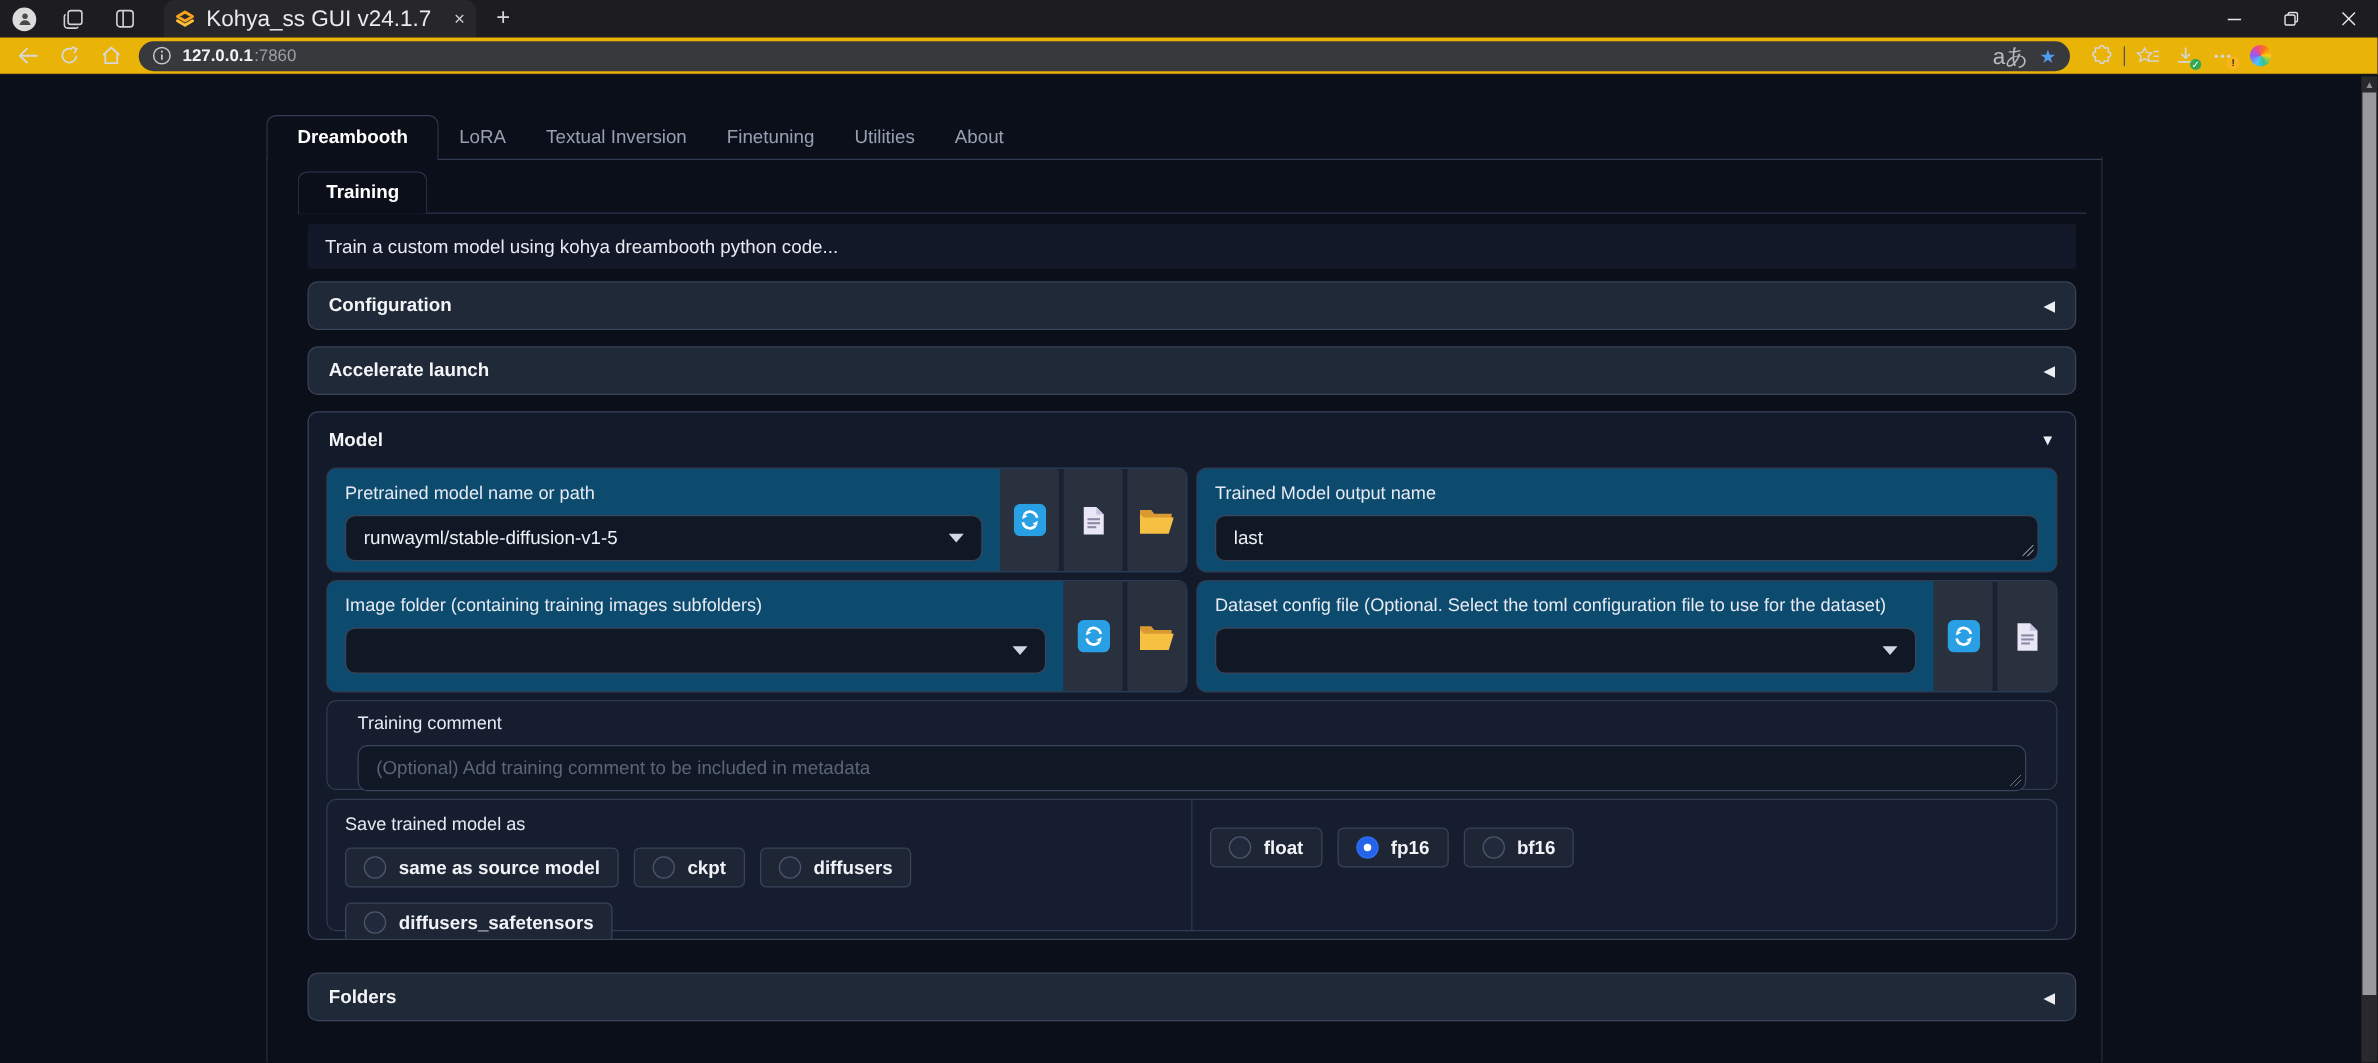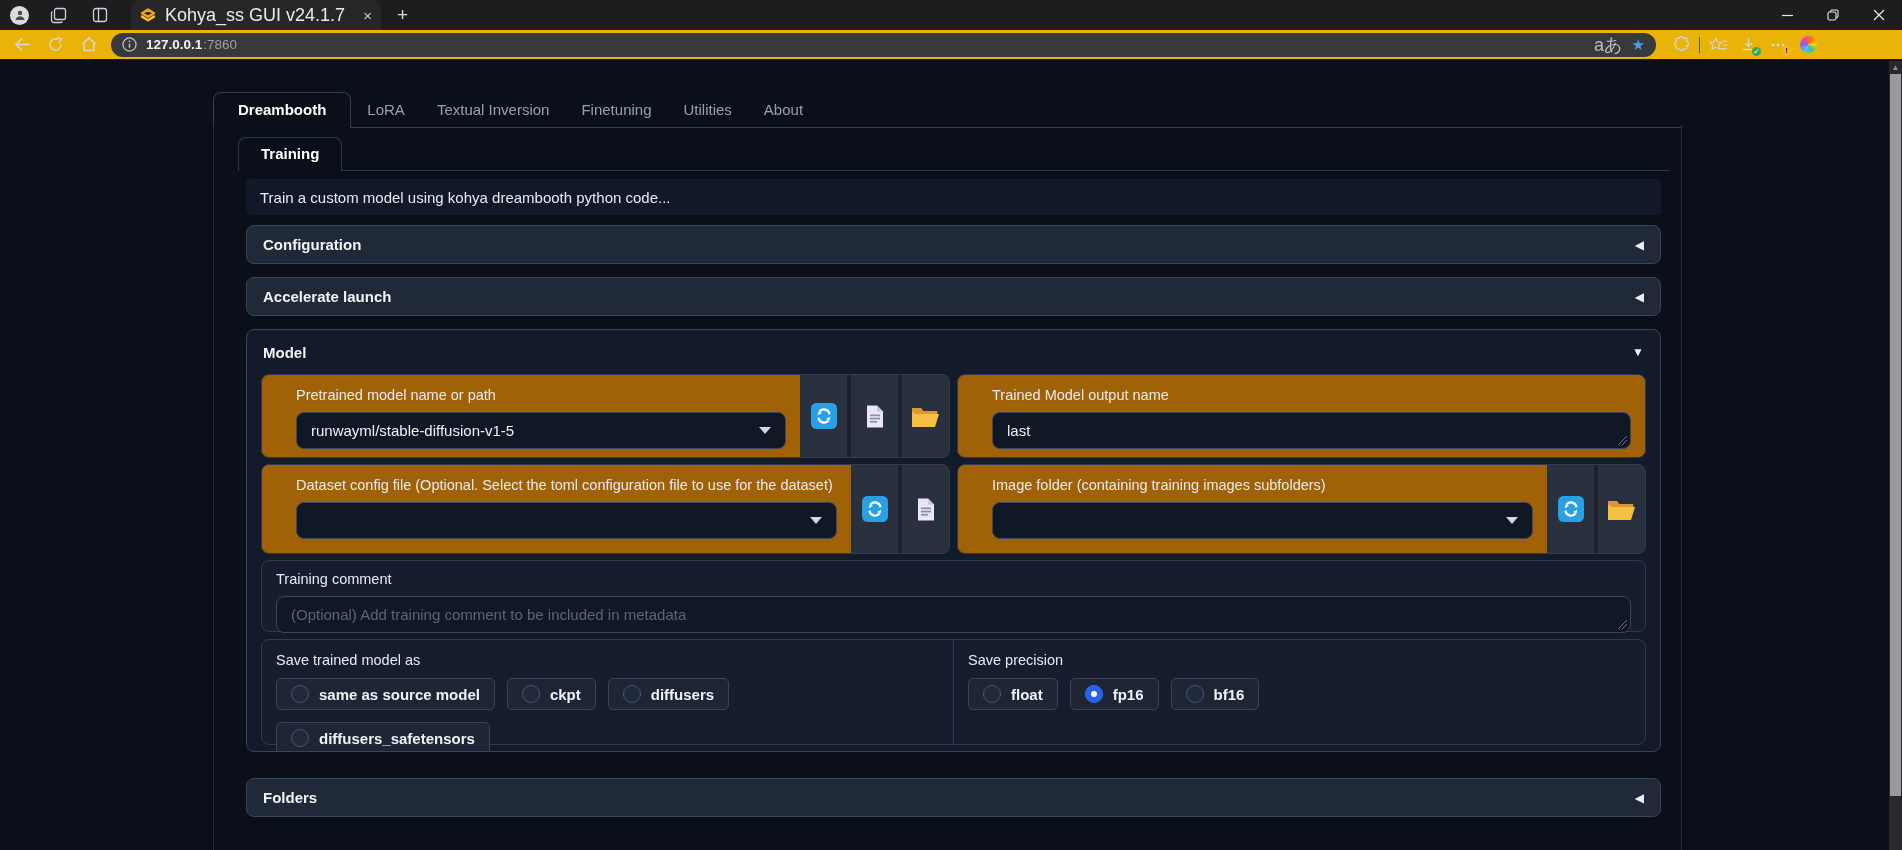--- a/index.html
+++ b/index.html
@@ -65,38 +65,38 @@
                display:flex; align-items:center; justify-content:space-between; padding:0 16px; }
   .acc-title { font-size:15px; font-weight:700; color:#f3f4f6; }
   .acc-arrow { color:#eceef2; font-size:12px; }
   .mt10 { margin-top:10px; } .mt13 { margin-top:13px; } .mt26 { margin-top:26px; }
 
   .model-acc { margin-top:13px; background:#131b2b; border:1px solid #3a4458; border-radius:8px; overflow:hidden; }
   .model-head { height:44px; display:flex; align-items:center; justify-content:space-between; padding:0 16px; }
   .model-body { padding:0 14px 6px; display:flex; flex-direction:column; }
 
   .row { display:flex; gap:7px; }
-  .io-box { background:#a16207; border:1px solid #303b52; border-radius:8px; overflow:hidden; flex:1; display:flex;padding-left:20px; }
+  .io-box { background:#0c4a6e; border:1px solid #303b52; border-radius:8px; overflow:hidden; flex:1; display:flex; }
   .field { flex:1; padding:12px 14px; min-width:0; }
   .f-label { font-size:14.5px; color:#e7eaf2; font-weight:500; margin-bottom:9px; white-space:nowrap; overflow:hidden; }
   .dropdown { height:37px; background:#101725; border:1px solid #3b465c; border-radius:8px;
               display:flex; align-items:center; padding:0 14px; }
   .dd-value { flex:1; font-size:15px; color:#eef1f7; }
   .caret { width:0; height:0; border-left:6px solid transparent; border-right:6px solid transparent; border-top:7px solid #cfd6e4; }
   .textbox { height:37px; background:#101725; border:1px solid #3b465c; border-radius:8px;
              display:flex; align-items:center; padding:0 14px; font-size:15px; color:#eef1f7; position:relative; }
   .placeholder { color:#5c6577; }
   .resize-corner { position:absolute; right:3px; bottom:3px; width:9px; height:9px;
       background:linear-gradient(135deg, transparent 0 45%, #6b7482 45% 52%, transparent 52% 68%, #6b7482 68% 75%, transparent 75%); }
 
   .strips { display:flex; gap:4px; background:#1a2030; }
   .strip { width:47px; display:flex; align-items:center; justify-content:center; background:#2a313e; }
 
   .h84 { height:84px; } .h90 { height:90px; } .gap6 { margin-top:6px; }
-  .row3-box { margin-top:6px; height:72px; background:#151d2e; border:1px solid #303b52; border-radius:8px; padding:10px 14px; }
+  .row3-box { margin-top:6px; height:72px; background:#151d2e; border:1px solid #303b52; border-radius:8px; padding:10px 24px; }
   .row4-box { margin-top:7px; height:106px; background:#151d2e; border:1px solid #303b52; border-radius:8px; display:flex; }
   .half { flex:1; padding:12px 14px; min-width:0; }
   .half.right { border-left:1px solid #2e3850; }
 
   .radio-row { display:flex; flex-wrap:wrap; gap:12px; margin-top:10px; }
   .flex-break { flex-basis:100%; height:1px; }
   .radio-item { display:flex; align-items:center; gap:10px; background:#1e2636; border:1px solid #394459;
                 border-radius:5px; padding:6px 14px; }
   .radio-circle { width:18px; height:18px; border-radius:50%; background:#202a3c; border:1px solid #4c5669; position:relative; }
   .radio-item.selected .radio-circle { background:#2563eb; border-color:#2f6df0; }
@@ -313,73 +313,73 @@
                   <span>last</span>
                   <span class="resize-corner"></span>
                 </div>
               </div>
             </div>
           </div>
 
           <div class="row h90 gap6">
             <div class="io-box">
               <div class="field">
-                <div class="f-label">Dataset config file (Optional. Select the toml configuration file to use for the dataset)</div>
+                <div class="f-label">Image folder (containing training images subfolders)</div>
                 <div class="dropdown">
                   <span class="dd-value"></span>
                   <span class="caret"></span>
                 </div>
               </div>
               <div class="strips">
                 <span class="strip">
                   <svg width="26" height="26" viewBox="0 0 24 24">
                       <rect width="24" height="24" rx="5" fill="#2aa0e4"></rect>
                       <path d="M6.8 13.6 a5.4 5.4 0 0 0 9.4 2.6" stroke="#fff" stroke-width="2" fill="none"></path>
                       <path d="M17.2 10.4 a5.4 5.4 0 0 0-9.4-2.6" stroke="#fff" stroke-width="2" fill="none"></path>
                       <path d="M17.8 12.6 l-0.7 3.6 -3.3-1.5 z" fill="#fff"></path>
                       <path d="M6.2 11.4 l0.7-3.6 3.3 1.5 z" fill="#fff"></path>
                     </svg>
                 </span>
                 <span class="strip">
+                  <svg width="29" height="23" viewBox="0 0 29 23">
+                      <path d="M1 3 h9 l2.3 3 h14 v4 H1 z" fill="#d99a32"></path>
+                      <path d="M4 9 h24 l-4 13 H1 V6 z" fill="#f6c043"></path>
+                    </svg>
+                </span>
+              </div>
+            </div>
+            <div class="io-box">
+              <div class="field">
+                <div class="f-label">Dataset config file (Optional. Select the toml configuration file to use for the dataset)</div>
+                <div class="dropdown">
+                  <span class="dd-value"></span>
+                  <span class="caret"></span>
+                </div>
+              </div>
+              <div class="strips">
+                <span class="strip">
+                  <svg width="26" height="26" viewBox="0 0 24 24">
+                      <rect width="24" height="24" rx="5" fill="#2aa0e4"></rect>
+                      <path d="M6.8 13.6 a5.4 5.4 0 0 0 9.4 2.6" stroke="#fff" stroke-width="2" fill="none"></path>
+                      <path d="M17.2 10.4 a5.4 5.4 0 0 0-9.4-2.6" stroke="#fff" stroke-width="2" fill="none"></path>
+                      <path d="M17.8 12.6 l-0.7 3.6 -3.3-1.5 z" fill="#fff"></path>
+                      <path d="M6.2 11.4 l0.7-3.6 3.3 1.5 z" fill="#fff"></path>
+                    </svg>
+                </span>
+                <span class="strip">
                   <svg width="20" height="25" viewBox="0 0 20 24">
                       <path d="M2 1 h10 l6 6 v16 H2 z" fill="#e9e7f6"></path>
                       <path d="M12 1 l6 6 h-6 z" fill="#c7c3e0"></path>
                       <rect x="5" y="10" width="10" height="1.7" fill="#8d8aa8"></rect>
                       <rect x="5" y="13.2" width="10" height="1.7" fill="#8d8aa8"></rect>
                       <rect x="5" y="16.4" width="7" height="1.7" fill="#8d8aa8"></rect>
                     </svg>
                 </span>
               </div>
             </div>
-            <div class="io-box">
-              <div class="field">
-                <div class="f-label">Image folder (containing training images subfolders)</div>
-                <div class="dropdown">
-                  <span class="dd-value"></span>
-                  <span class="caret"></span>
-                </div>
-              </div>
-              <div class="strips">
-                <span class="strip">
-                  <svg width="26" height="26" viewBox="0 0 24 24">
-                      <rect width="24" height="24" rx="5" fill="#2aa0e4"></rect>
-                      <path d="M6.8 13.6 a5.4 5.4 0 0 0 9.4 2.6" stroke="#fff" stroke-width="2" fill="none"></path>
-                      <path d="M17.2 10.4 a5.4 5.4 0 0 0-9.4-2.6" stroke="#fff" stroke-width="2" fill="none"></path>
-                      <path d="M17.8 12.6 l-0.7 3.6 -3.3-1.5 z" fill="#fff"></path>
-                      <path d="M6.2 11.4 l0.7-3.6 3.3 1.5 z" fill="#fff"></path>
-                    </svg>
-                </span>
-                <span class="strip">
-                  <svg width="29" height="23" viewBox="0 0 29 23">
-                      <path d="M1 3 h9 l2.3 3 h14 v4 H1 z" fill="#d99a32"></path>
-                      <path d="M4 9 h24 l-4 13 H1 V6 z" fill="#f6c043"></path>
-                    </svg>
-                </span>
-              </div>
-            </div>
           </div>
 
           <div class="row3-box">
             <div class="f-label">Training comment</div>
             <div class="textbox">
               <span class="placeholder">(Optional) Add training comment to be included in metadata</span>
               <span class="resize-corner"></span>
             </div>
           </div>
 
@@ -401,21 +401,20 @@
                 </span>
                 <span class="radio-item">
                   <span class="radio-circle"></span>
                   <span class="radio-label">diffusers_safetensors</span>
                 </span>
                 <span class="flex-break"></span>
 
               </div>
             </div>
             <div class="half right">
-              <div class="f-label">Save precision</div>
               <div class="radio-row">
                 <span class="radio-item">
                   <span class="radio-circle"></span>
                   <span class="radio-label">float</span>
                 </span>
                 <span class="radio-item selected">
                   <span class="radio-circle"></span>
                   <span class="radio-label">fp16</span>
                 </span>
                 <span class="radio-item">

